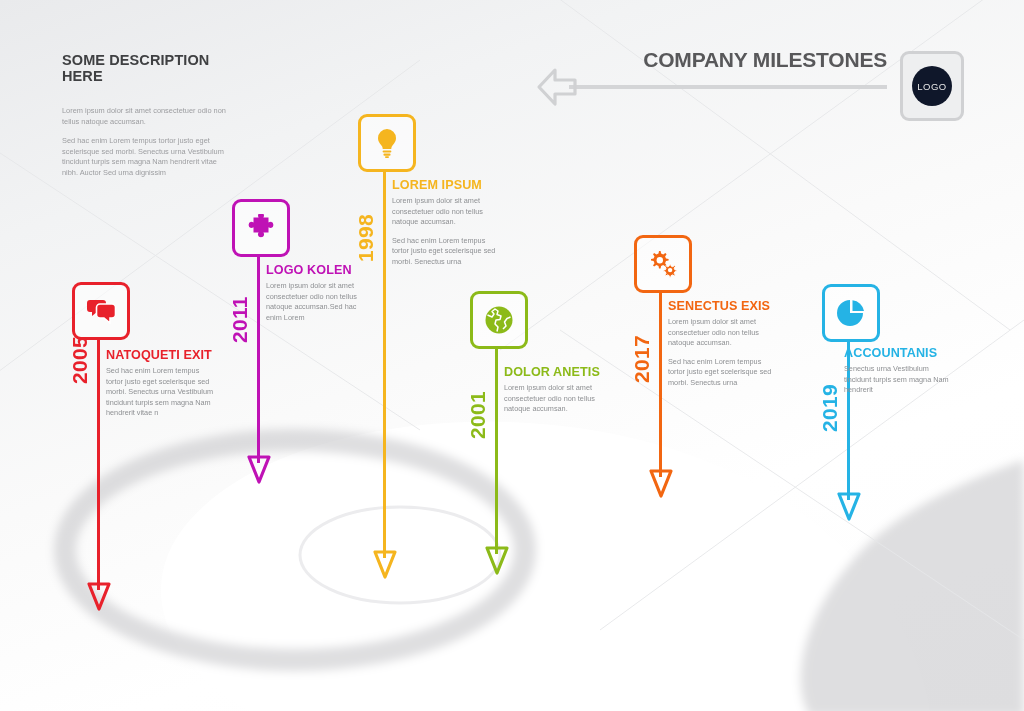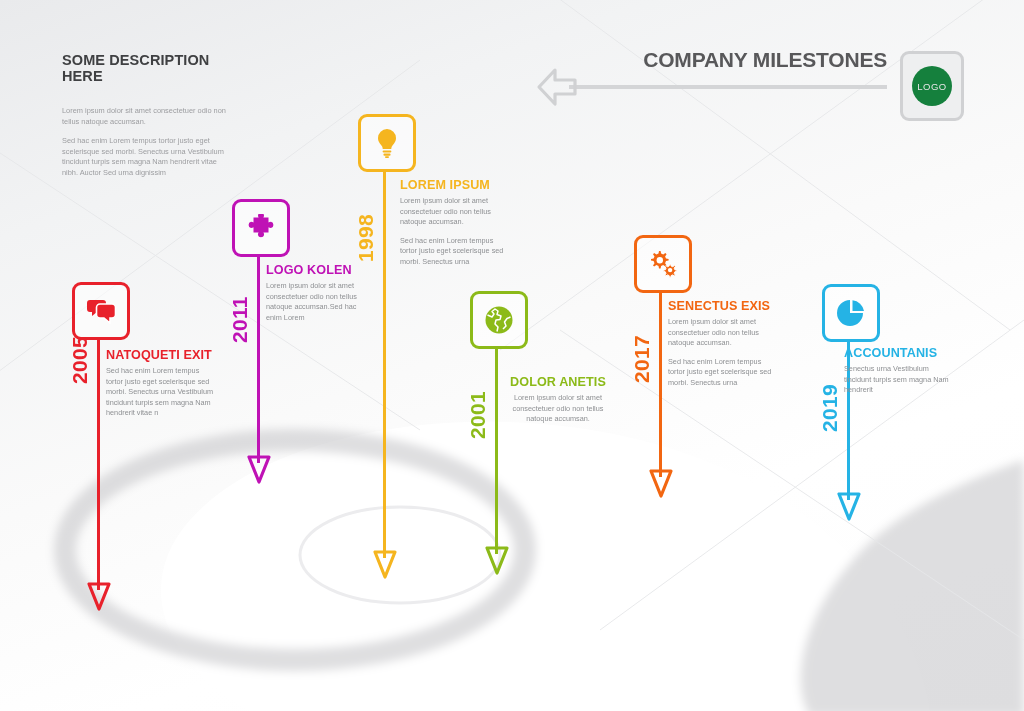--- a/index.html
+++ b/index.html
@@ -34,21 +34,21 @@
     position: absolute; left: 34px; top: 37px; width: 318px; height: 4px;
     background: #d4d5d7;
   }
   .hdr-arrow { position: absolute; left: 0px; top: 18px; width: 42px; height: 42px; }
   .logo-box {
     position: absolute; left: 365px; top: 3px; width: 64px; height: 70px;
     border: 3px solid #d0d1d3; border-radius: 9px; background: #eeeff0;
   }
   .logo-circle {
     position: absolute; left: 50%; top: 50%; transform: translate(-50%,-50%);
-    width: 40px; height: 40px; border-radius: 50%; background: #15803d;
+    width: 40px; height: 40px; border-radius: 50%; background: #0f172a;
     display: flex; align-items: center; justify-content: center;
   }
   .logo-text { color: #e6e6e6; font-size: 9.5px; letter-spacing: 0.5px; }
 
   
   .desc { position: absolute; left: 62px; top: 52px; width: 165px; }
   .desc-title {
     font-size: 14.5px; font-weight: bold; color: #3f4042;
     letter-spacing: 0.1px; margin-bottom: 22px;
   }
@@ -199,21 +199,21 @@
         <rect x="7.6" y="22.4" width="8.8" height="2.2" rx="1.1" fill="currentColor"></rect>
         <rect x="8.4" y="25.6" width="7.2" height="2.2" rx="1.1" fill="currentColor"></rect>
         <rect x="10" y="28.2" width="4" height="1.8" rx="0.9" fill="currentColor"></rect>
       </svg>
     </div>
     <div class="stem" style="height:388px;"></div>
     <svg class="arrowhead" style="top:436px;" viewBox="0 0 26 30">
       <path d="M3 2 L23 2 L13 27 Z" fill="none" stroke="currentColor" stroke-width="3.2" stroke-linejoin="round"></path>
     </svg>
     <div class="year" style="left:20px; top:124px;">1998</div>
-    <div class="txt" style="left:34px; top:64px; width:108px;margin-left:8px;">
+    <div class="txt" style="left:34px; top:64px; width:108px;">
       <h3>LOREM IPSUM</h3>
       <p class="first">Lorem ipsum dolor sit amet consectetuer odio non tellus natoque accumsan.</p>
       <p class="second">Sed hac enim Lorem tempus tortor justo eget scelerisque sed morbi. Senectus urna</p>
     </div>
   </div>
 
   <div class="ms" id="ms3" style="left:470px; top:291px; color:#8cba19;">
     <div class="icon-box">
       <svg width="30" height="30" viewBox="0 0 30 30">
         <circle cx="15" cy="15" r="13.5" fill="currentColor"></circle>
@@ -221,21 +221,21 @@
           <path d="M3.5 10 L8 12 L10 9 L8 6.5 L11 4 L14 6 L13 9.5 L17 11 L16 14.5 L12 15 L11 19 L14 22 L13 26.5"></path>
           <path d="M26.5 12 L23 13.5 L20.5 17 L22 21 L19 24"></path>
         </g>
       </svg>
     </div>
     <div class="stem" style="height:207px;"></div>
     <svg class="arrowhead" style="top:255px;" viewBox="0 0 26 30">
       <path d="M3 2 L23 2 L13 27 Z" fill="none" stroke="currentColor" stroke-width="3.2" stroke-linejoin="round"></path>
     </svg>
     <div class="year" style="left:20px; top:124px;">2001</div>
-    <div class="txt" style="left:34px; top:84px; width:108px;text-align:center;">
+    <div class="txt" style="left:34px; top:74px; width:108px;">
       <h3>DOLOR ANETIS</h3>
       <p class="first">Lorem ipsum dolor sit amet consectetuer odio non tellus natoque accumsan.</p>
     </div>
   </div>
 
   <div class="ms" id="ms4" style="left:634px; top:235px; color:#f26611;">
     <div class="icon-box">
       <svg width="30" height="28" viewBox="0 0 30 28">
         <path d="M11 1 l1.6 0 0.5 2.6 2.1 0.9 2.2 -1.5 1.2 1.2 -1.5 2.2 0.9 2.1 2.6 0.5 0 1.6 -2.6 0.5 -0.9 2.1 1.5 2.2 -1.2 1.2 -2.2 -1.5 -2.1 0.9 -0.5 2.6 -1.6 0 -0.5 -2.6 -2.1 -0.9 -2.2 1.5 -1.2 -1.2 1.5 -2.2 -0.9 -2.1 -2.6 -0.5 0 -1.6 2.6 -0.5 0.9 -2.1 -1.5 -2.2 1.2 -1.2 2.2 1.5 2.1 -0.9 z" fill="currentColor"></path>
         <circle cx="11.8" cy="10.3" r="3.2" fill="#ffffff"></circle>

